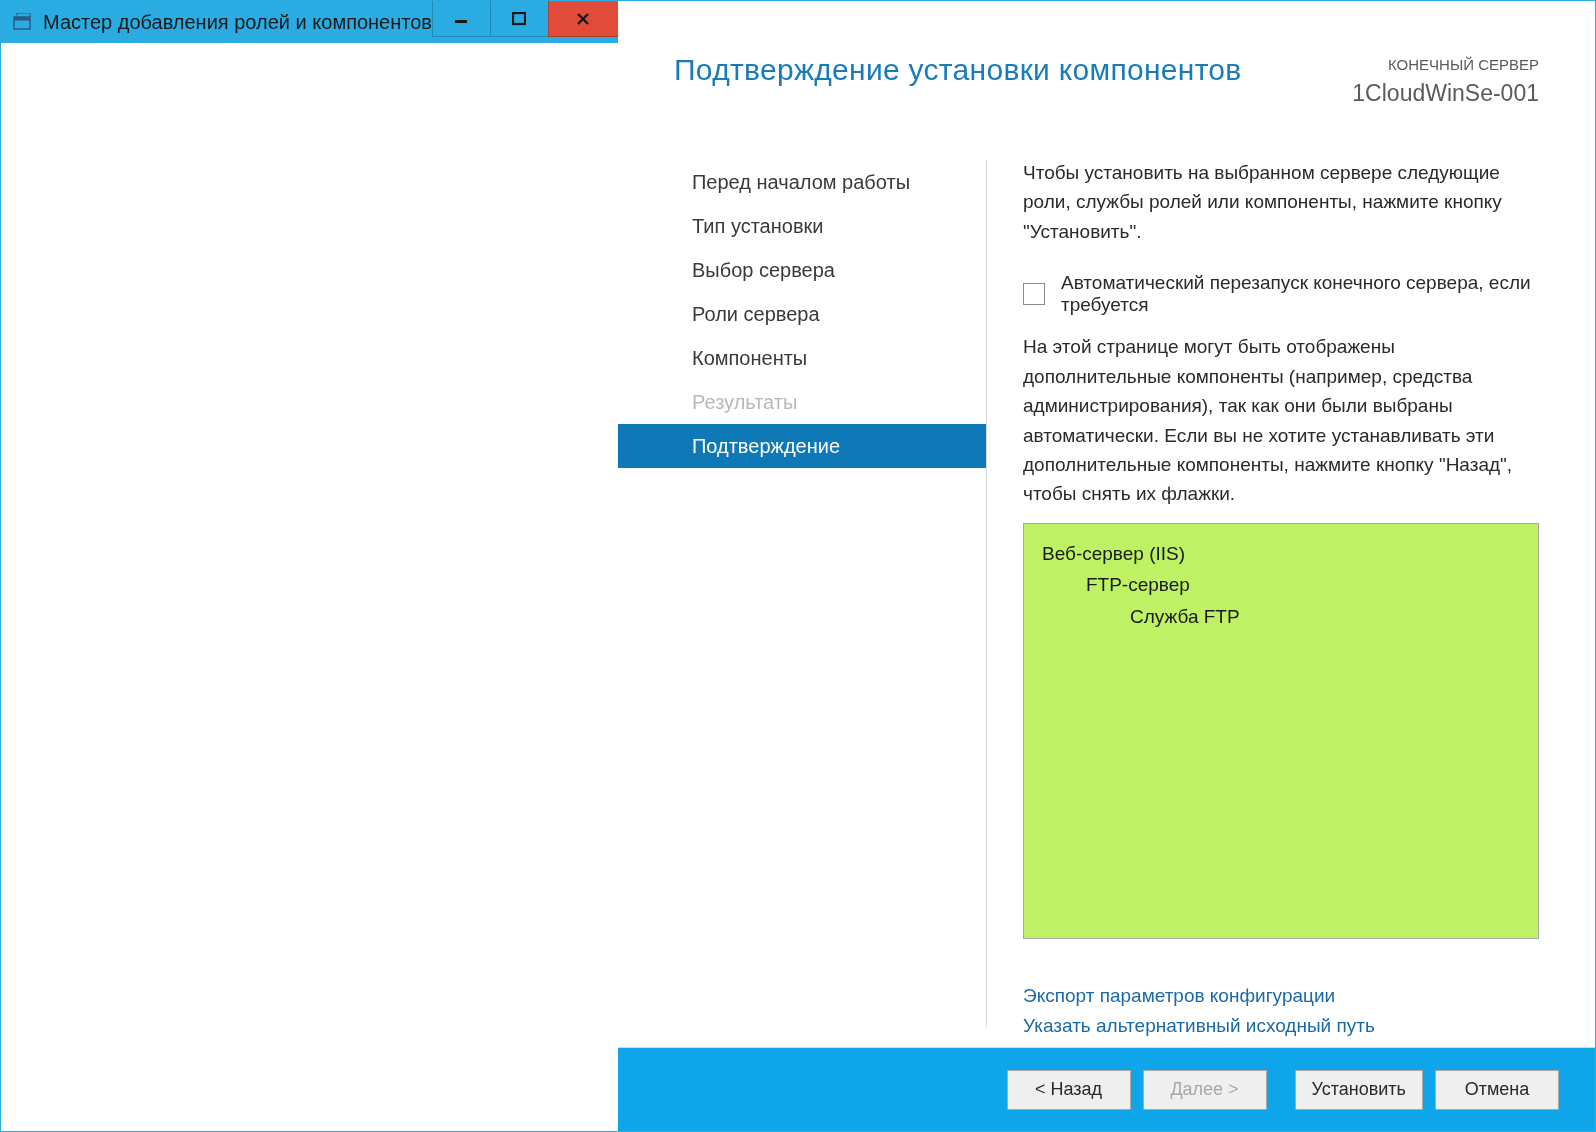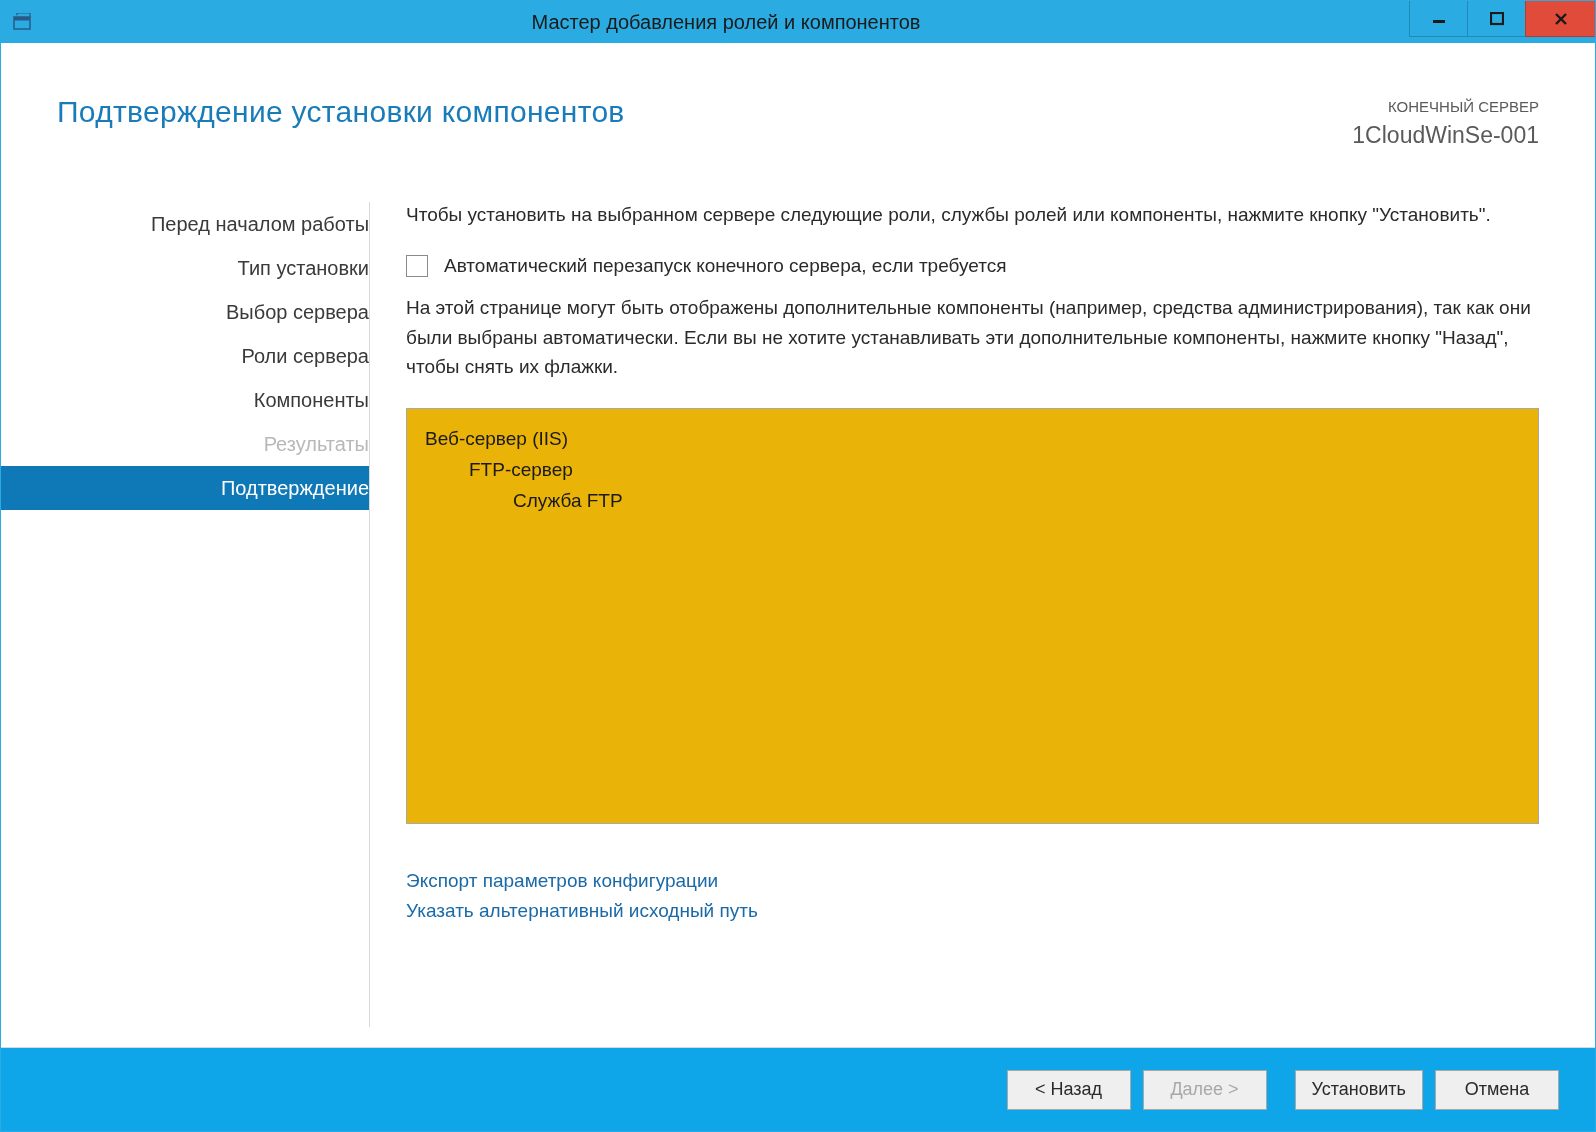--- a/index.html
+++ b/index.html
@@ -8,21 +8,21 @@
       background: #ffffff;
       width: 1596px;
       height: 1132px;
       overflow: hidden;
     }
     .window {
       width: 1596px;
       height: 1132px;
       border: 1px solid #2aace3;
       display: flex;
-      flex-direction: column;
+      flex-direction: row;
       background: #ffffff;
     }
     .titlebar {
       height: 42px;
       background: #2aace3;
       display: flex;
       align-items: center;
       position: relative;
     }
     .titlebar-icon {
@@ -85,21 +85,20 @@
     .dest-name { font-size: 23px; }
     .body-area {
       flex: 1;
       display: flex;
       padding: 0 0 0 0;
     }
     .sidebar {
       width: 368px;
       padding-top: 30px;
       border: none;
-      text-align: right;
     }
     .nav-item {
       padding: 10px 0 10px 74px;
       font-size: 20px;
       color: #3a3a3a;
       cursor: pointer;
       line-height: 1.2;
     }
     .nav-item.active {
       background: #0f78b6;
@@ -140,25 +139,25 @@
       flex-shrink: 0;
     }
     .checkbox-label {
       font-size: 19px;
       color: #2a2a2a;
     }
     .info-text {
       font-size: 19px;
       color: #2a2a2a;
       line-height: 1.55;
-      margin-bottom: 26px;
+      margin-bottom: 14px;
     }
     .listbox {
       border: 1px solid #a8a8a8;
-      background: #eab308;
+      background: #bef264;
       padding: 14px 18px;
       height: 416px;
       font-size: 19px;
       color: #1a1a1a;
       line-height: 1.65;
     }
     .list-l0 { padding-left: 0; }
     .list-l1 { padding-left: 44px; }
     .list-l2 { padding-left: 88px; }
     .links {

